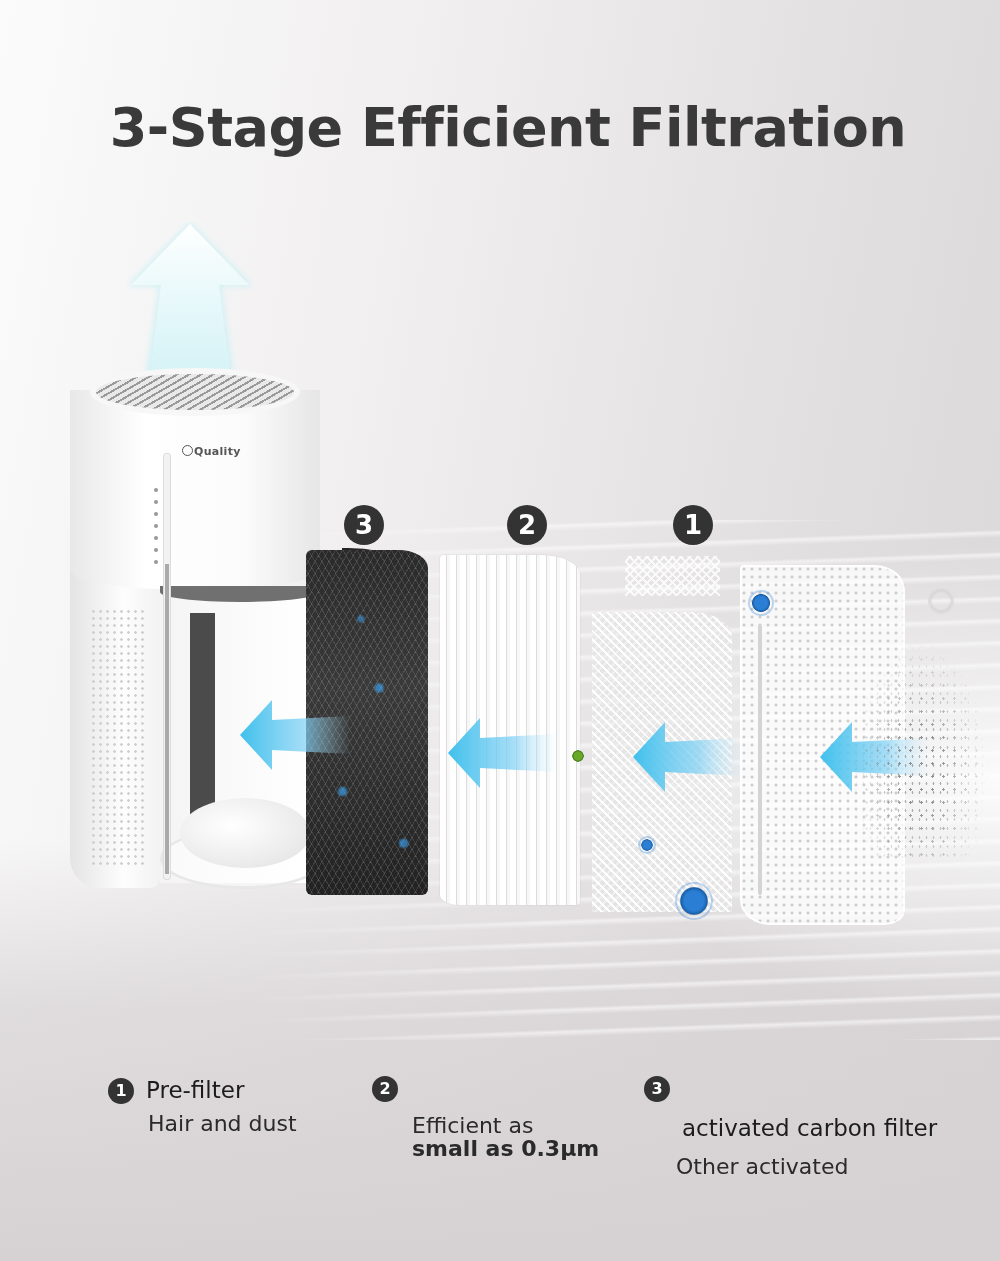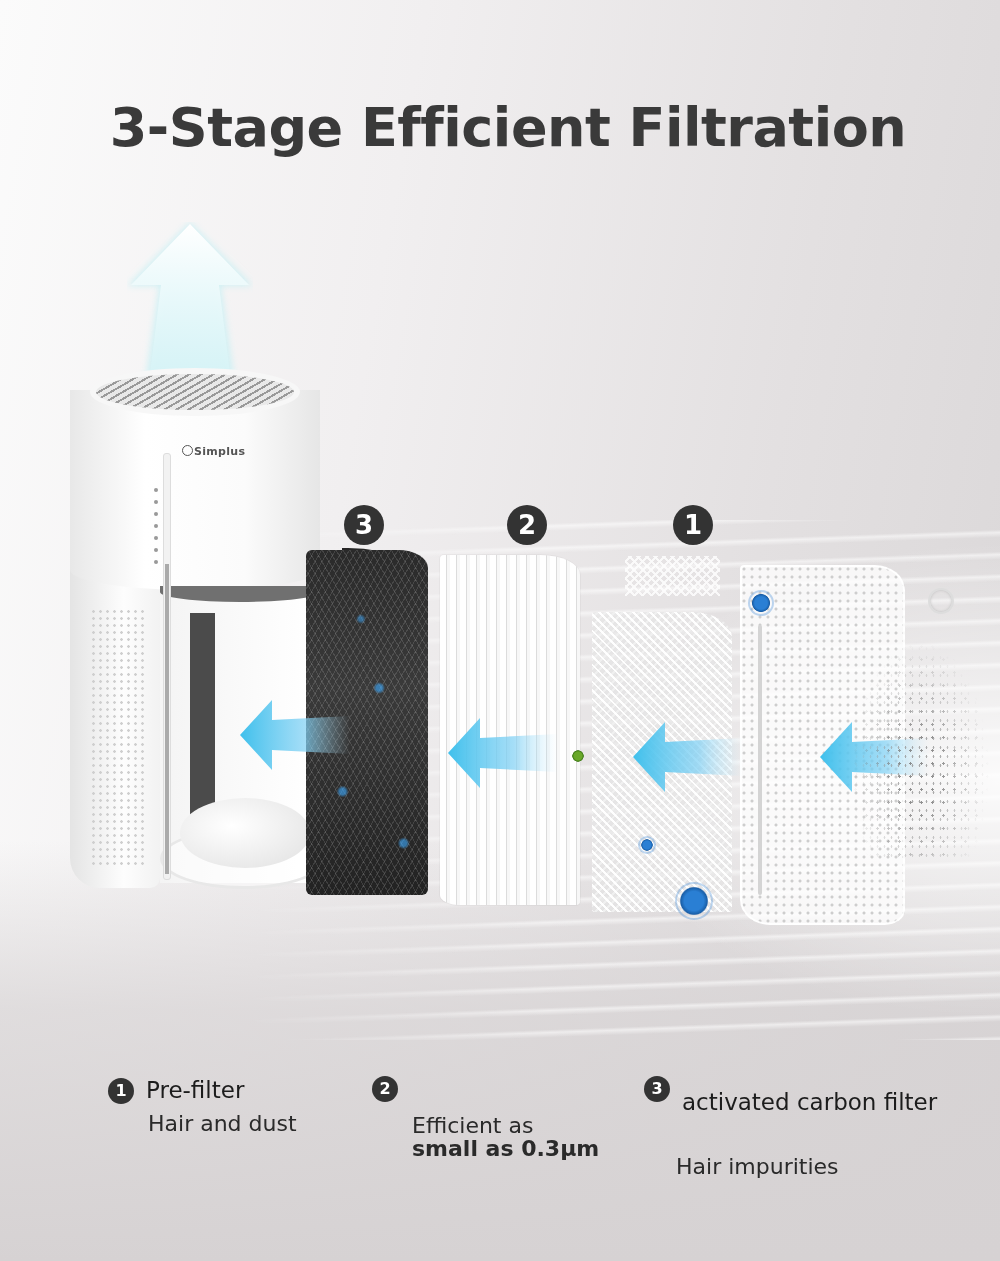--- a/index.html
+++ b/index.html
@@ -113,21 +113,21 @@
     </defs>
     <polygon points="63,0 126,64 94,64 108,160 18,160 32,64 0,64" fill="#c9f0f4" filter="url(#glow)" opacity=".8"></polygon>
     <polygon points="63,2 122,63 92,63 104,160 22,160 34,63 4,63" fill="url(#ug)"></polygon>
   </svg>
 
   <div class="purifier">
     <div class="body-lower"></div>
     <div class="dots"></div>
     <div class="body-upper"></div>
     <div class="top-grille"></div>
-    <div class="brand"><span class="brand-logo"></span><span>Simplus</span></div>
+    <div class="brand"><span class="brand-logo"></span><span>Quality</span></div>
     <div class="indicators">
         <span></span>
         <span></span>
         <span></span>
         <span></span>
         <span></span>
         <span></span>
         <span></span>
       </div>
     <div class="chamber"></div>
@@ -185,17 +185,17 @@
   </div>
 
   <div class="legend" style="left:372px;top:1073px;width:240px;height:95px;">
     <div class="num">2</div>
     <div class="desc" style="left:40px;top:40px;">Efficient as</div>
     <div class="desc" style="left:40px;top:63px;font-weight:bold;">small as 0.3μm</div>
   </div>
 
   <div class="legend" style="left:644px;top:1073px;width:330px;height:110px;">
     <div class="num">3</div>
-    <div class="name" style="top:14px;">activated carbon filter</div>
-    <div class="desc" style="left:32px;top:81px;">Hair impurities</div>
+    <div class="name" style="top:40px;">activated carbon filter</div>
+    <div class="desc" style="left:32px;top:81px;">Other activated</div>
   </div>
 
 </div>
 
 </body></html>

